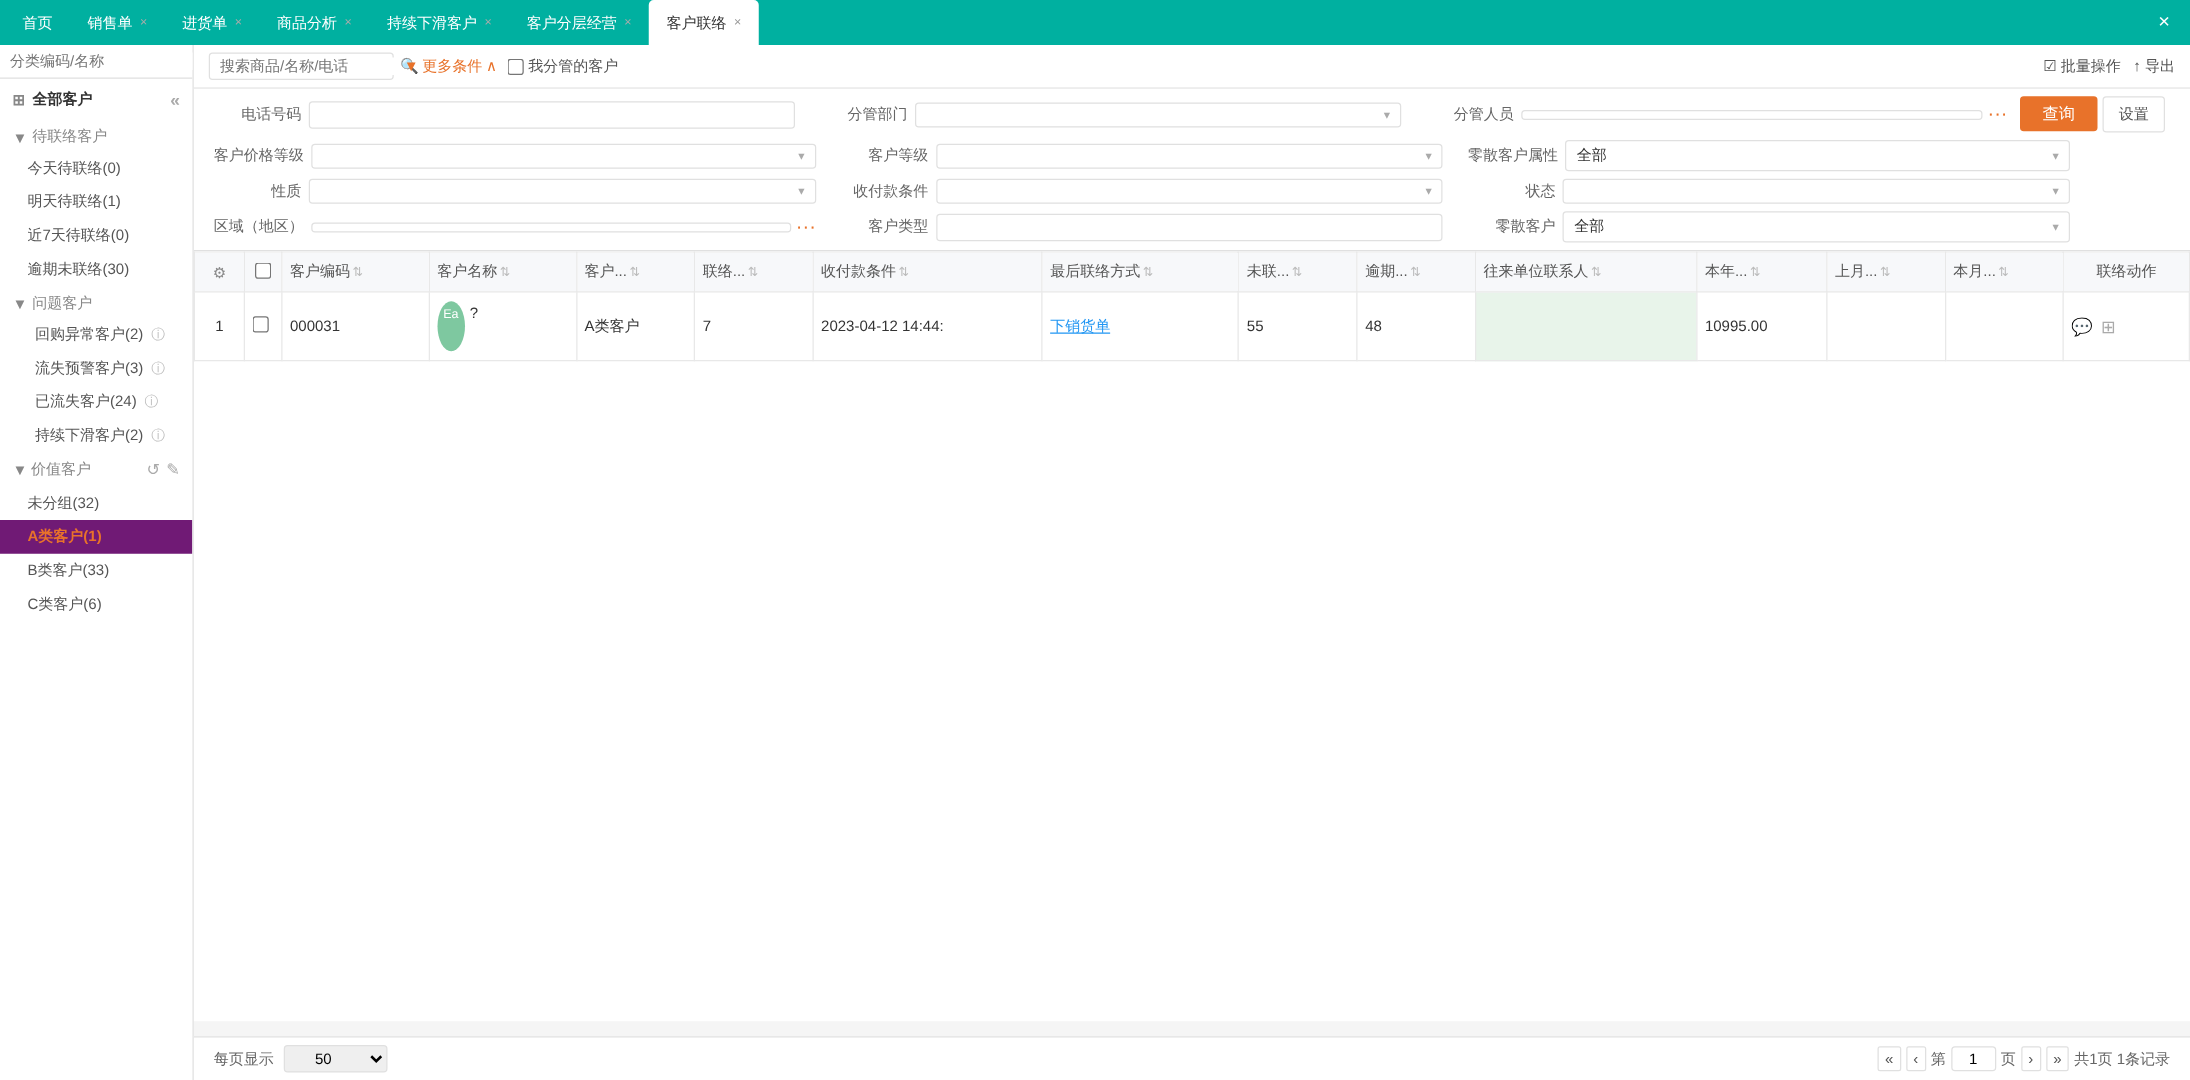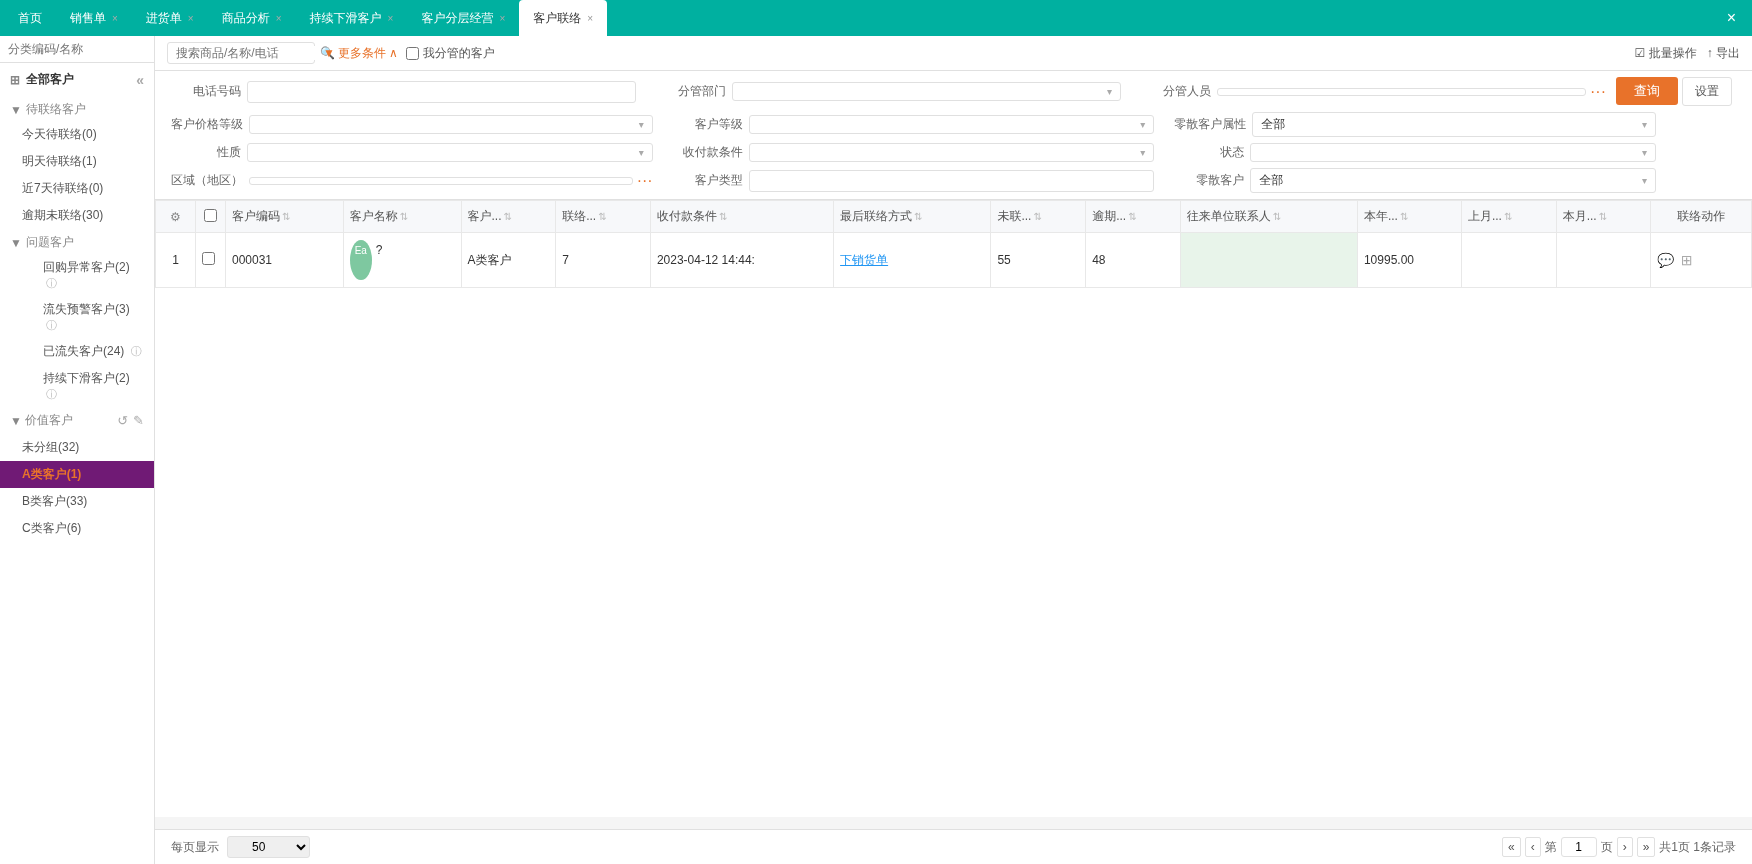--- a/index.html
+++ b/index.html
@@ -81,21 +81,21 @@
       cursor: pointer;
     }
     .sidebar-item {
       padding: 5px 10px 5px 22px;
       color: #555;
       cursor: pointer;
       font-size: 12px;
     }
     .sidebar-item.active { background: #701a75; color: #e8722a; font-weight: bold; }
     .sidebar-sub-item {
-      padding: 5px 10px 5px 43px;
+      padding: 5px 10px 5px 28px;
       color: #555;
       cursor: pointer;
       font-size: 12px;
     }
     .info-icon { color: #bbb; font-size: 11px; margin-left: 3px; }
 
     
     .content-area {
       flex: 1;
       display: flex;

